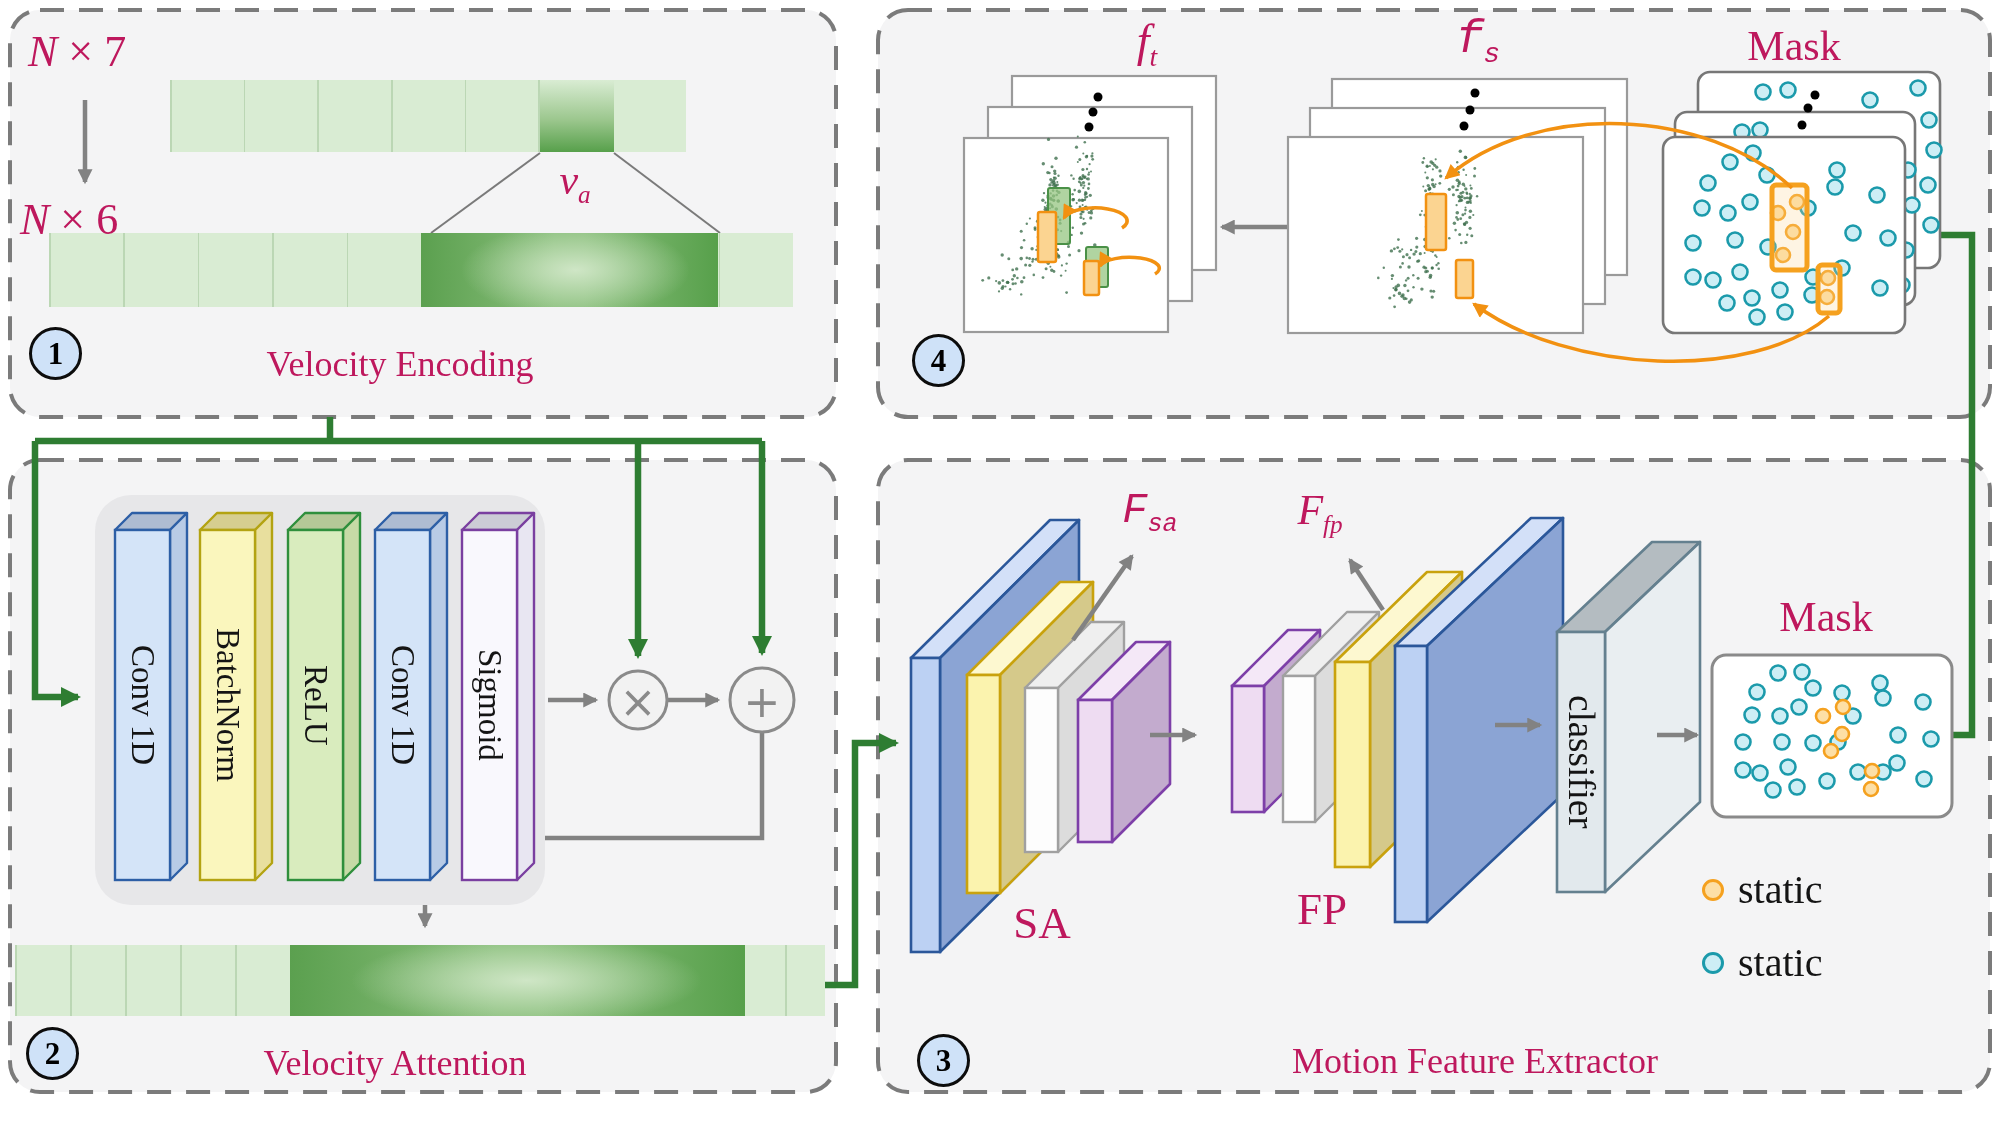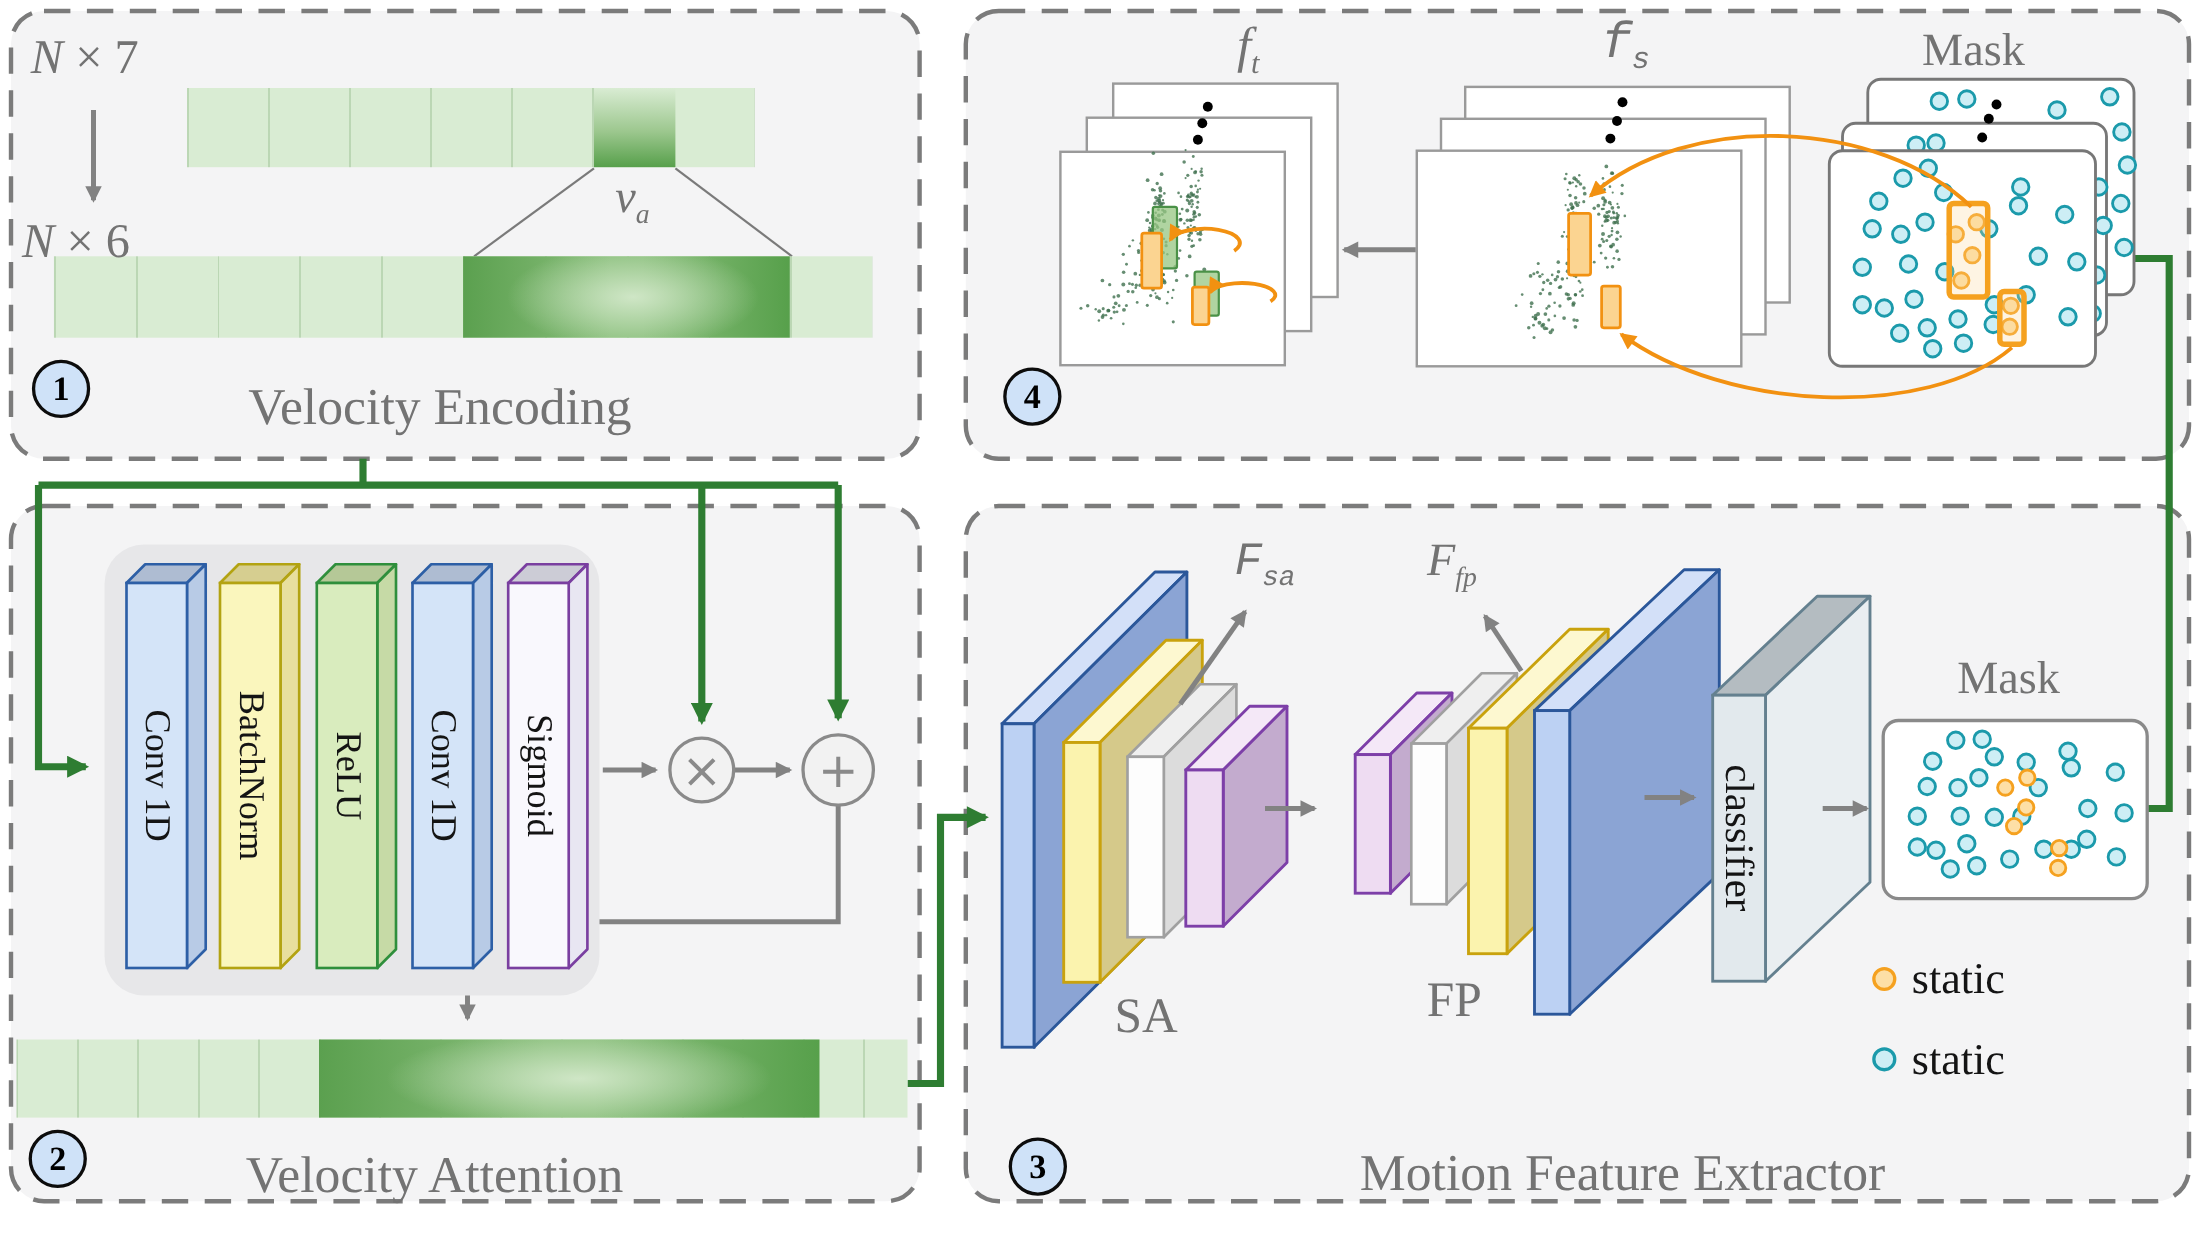--- a/index.html
+++ b/index.html
@@ -1,22 +1,22 @@
 <!DOCTYPE html>
 <html><head>
 <meta charset="utf-8">
 <style>
   html,body{margin:0;padding:0;background:#fff;}
   .stage{position:relative;width:2000px;height:1125px;background:#fff;
          font-family:"Liberation Serif","DejaVu Serif",serif;overflow:hidden;}
   svg.layer{position:absolute;left:0;top:0;width:2000px;height:1125px;}
 
   
-  .txt{position:absolute;color:#737373;white-space:nowrap;}
-  .title{font-size:47px;text-align:center;}
+  .txt{position:absolute;color:#be185d;white-space:nowrap;}
+  .title{font-size:36px;text-align:center;}
   .dim{font-size:44px;}
   .dim i{font-style:italic;}
   .math{font-style:italic;}
   .math sub{font-size:0.6em;font-style:italic;}
   .badge{position:absolute;width:47px;height:47px;border-radius:50%;
          border:3.5px solid #0c0c0c;background:#cfe2f8;display:flex;
          align-items:center;justify-content:center;font-size:31px;font-weight:bold;}
   .vlab{position:absolute;writing-mode:vertical-rl;text-orientation:mixed;
         display:flex;align-items:center;justify-content:center;
         font-size:33px;color:#141414;}
@@ -835,17 +835,17 @@
   <div class="txt" style="left:1746px;top:593px;width:160px;text-align:center;font-size:42px;">Mask</div>
   <div class="legend-row" style="left:1702px;top:866px;">
     <span class="legend-dot moving"></span>
     <span>static</span>
   </div>
   <div class="legend-row" style="left:1702px;top:939px;">
     <span class="legend-dot static"></span>
     <span>static</span>
   </div>
 
-  <div class="txt math" style="left:1075px;top:14px;width:70px;text-align:right;font-size:46px;"><span>f</span><sub>t</sub></div>
+  <div class="txt math" style="left:1112px;top:14px;width:70px;text-align:center;font-size:46px;"><span>f</span><sub>t</sub></div>
   <div class="txt math" style="left:1443px;top:14px;width:70px;text-align:center;font-size:46px;font-family:Liberation Mono, monospace;"><span>f</span><sub>s</sub></div>
   <div class="txt" style="left:1714px;top:22px;width:160px;text-align:center;font-size:42px;">Mask</div>
 
 </div>
 
 </body></html>

